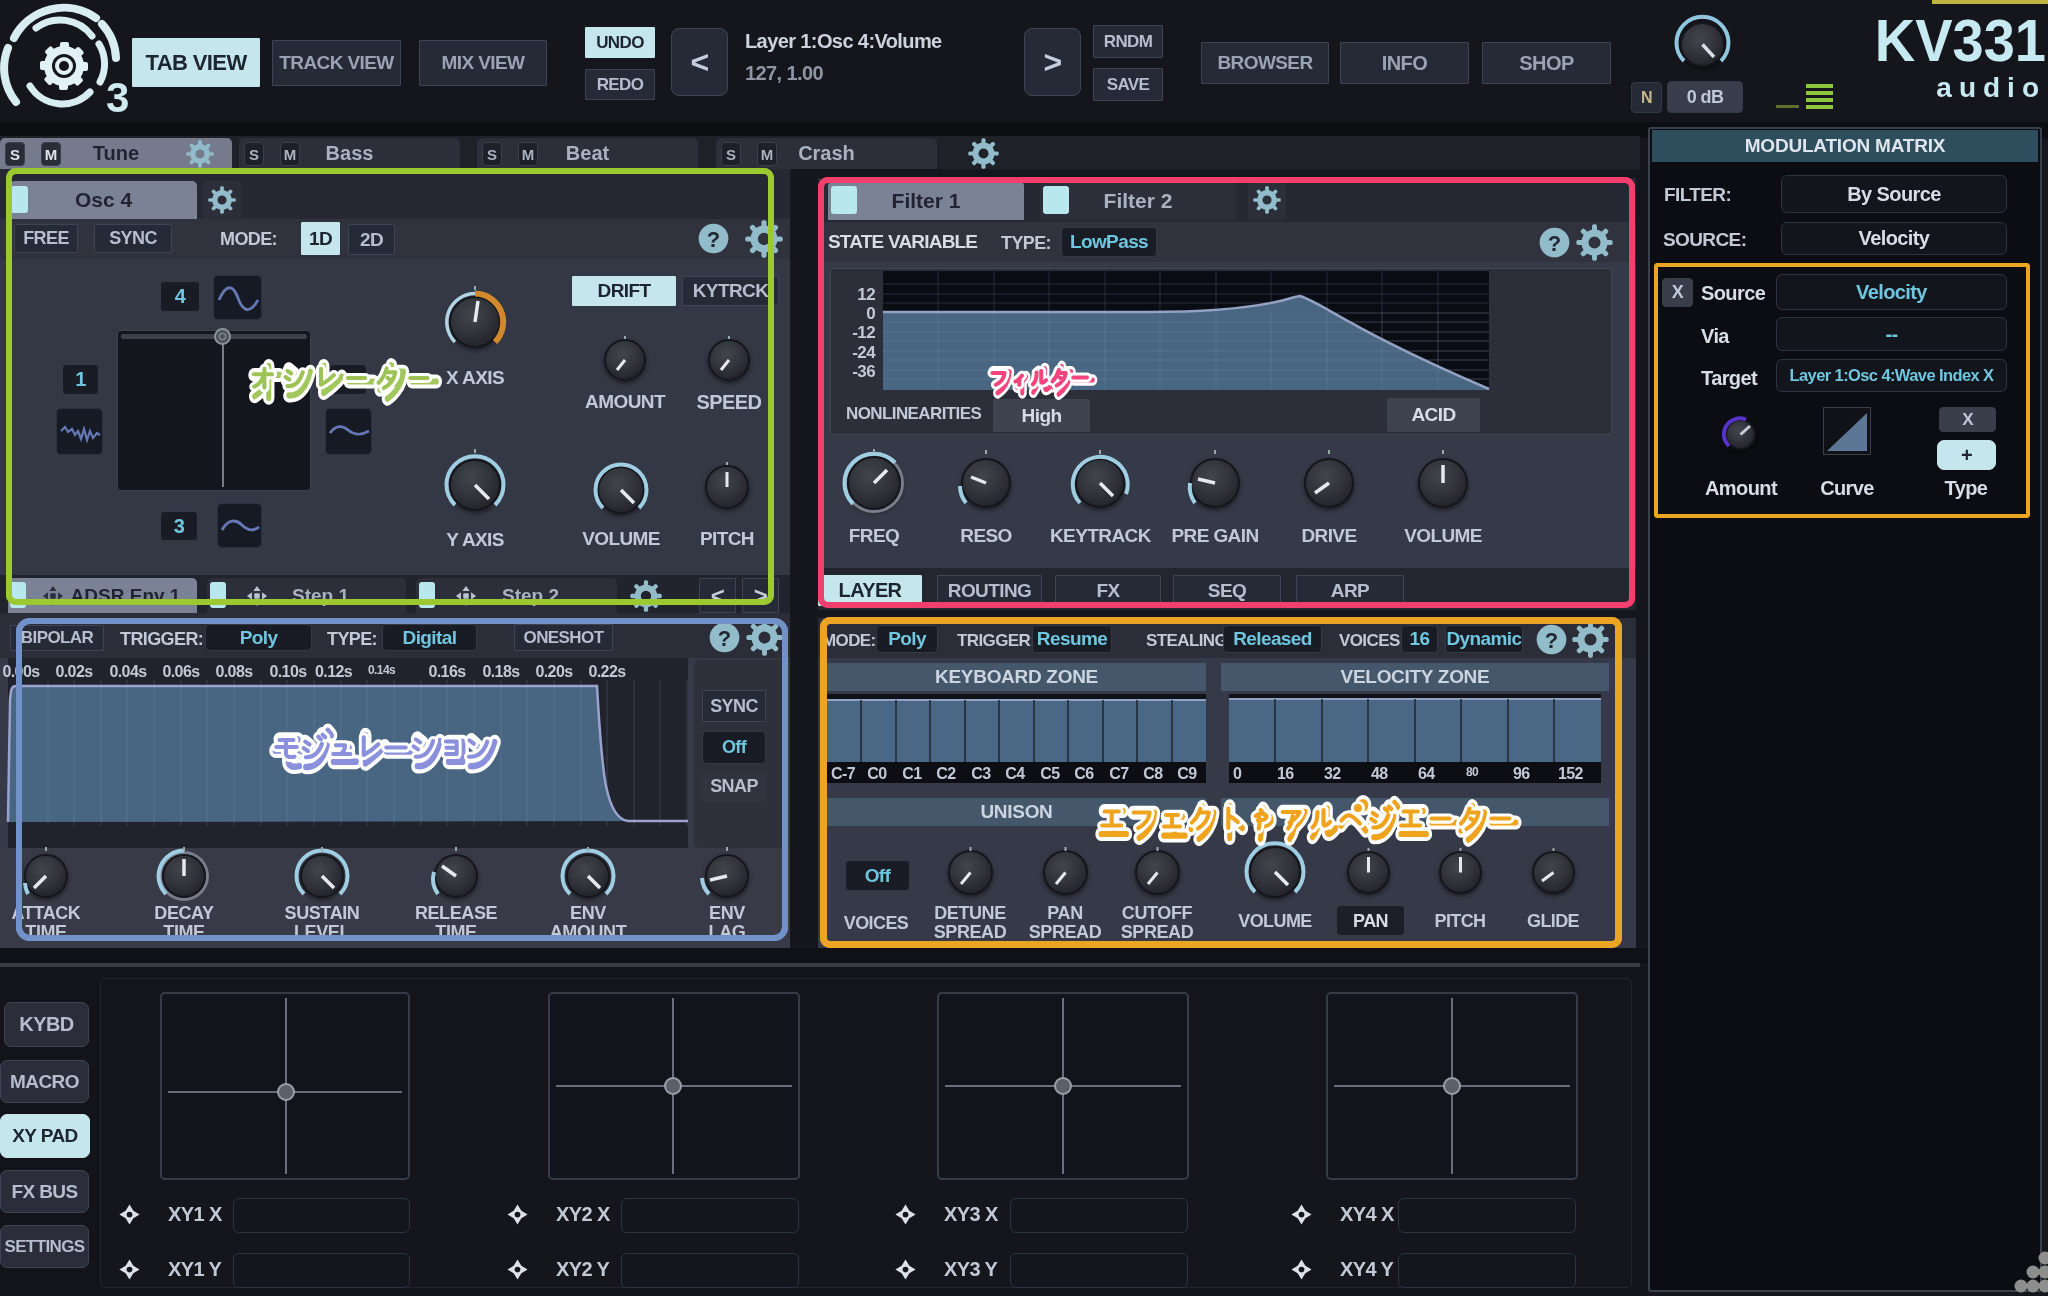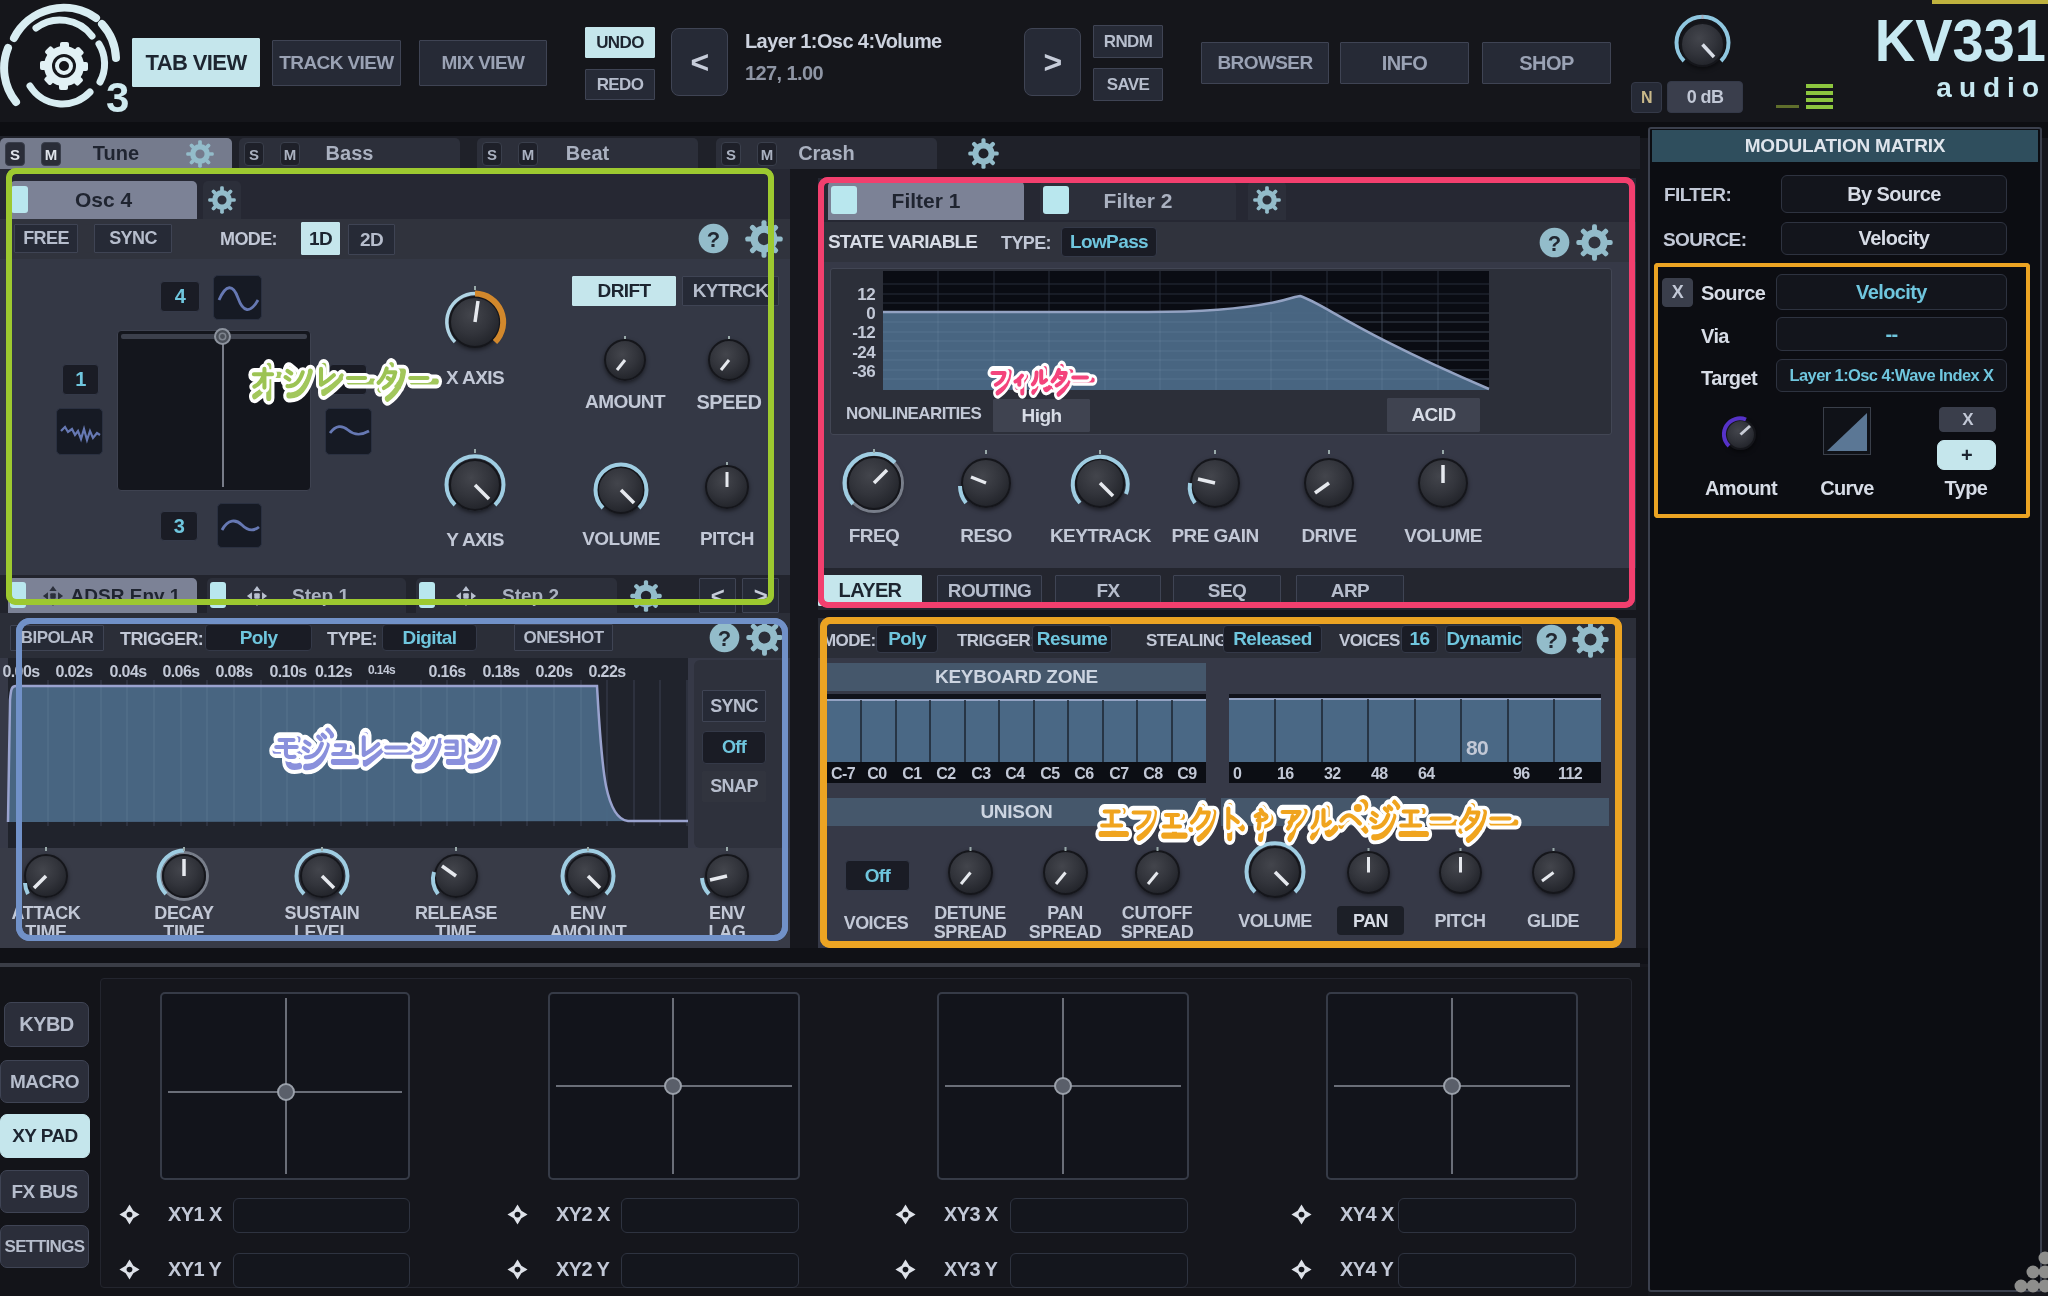--- a/index.html
+++ b/index.html
@@ -533,20 +533,21 @@
 <div class="box" style="left:1445px;top:625px;width:78px;height:28px;font-size:19px">
       <span class="cy">Dynamic</span>
     </div>
 <svg style="left:1536px;top:624px;color:#93bcca" width="31" height="31">
       <use href="#quest" width="31" height="31"></use>
     </svg>
 <svg style="left:1572px;top:621px;color:#93bcca" width="37" height="37">
       <use href="#gear" width="37" height="37"></use>
     </svg>
 <div class="zhdr" style="left:827px;top:663px;width:379px;height:28px;font-size:19px">KEYBOARD ZONE</div>
+<div class="zhdr" style="left:1221px;top:663px;width:388px;height:28px;font-size:19px">VELOCITY ZONE</div>
 <div class="abs" style="left:827px;top:694px;width:379px;height:68px;background:#10121a"></div>
 <svg style="left:827px;top:694px" width="379" height="68" viewBox="0 0 379 68">
  <rect x="0" y="6" width="379" height="62" fill="#4a6885"></rect>
  <line x1="0" y1="6" x2="379" y2="6" stroke="#93a2c2" stroke-width="2"></line>
  <g stroke="#1c2531" stroke-width="1.5">
         <line x1="34" y1="6" x2="34" y2="68"></line>
         <line x1="69" y1="6" x2="69" y2="68"></line>
         <line x1="103" y1="6" x2="103" y2="68"></line>
         <line x1="138" y1="6" x2="138" y2="68"></line>
         <line x1="172" y1="6" x2="172" y2="68"></line>
@@ -582,23 +583,23 @@
         <line x1="279" y1="5" x2="279" y2="68"></line>
         <line x1="325" y1="5" x2="325" y2="68"></line>
       </g>
 </svg>
 <div class="abs" style="left:1229px;top:762px;width:372px;height:21px;background:#0c0e14"></div>
 <div class="lbl" style="left:1233px;top:765px;font-size:16px">0</div>
 <div class="lbl" style="left:1277px;top:765px;font-size:16px">16</div>
 <div class="lbl" style="left:1324px;top:765px;font-size:16px">32</div>
 <div class="lbl" style="left:1371px;top:765px;font-size:16px">48</div>
 <div class="lbl" style="left:1418px;top:765px;font-size:16px">64</div>
-<div class="lbl" style="left:1466px;top:736px;font-size:21px">80</div>
+<div class="lbl" style="left:1466px;top:765px;font-size:12px">80</div>
 <div class="lbl" style="left:1513px;top:765px;font-size:16px">96</div>
-<div class="lbl" style="left:1558px;top:765px;font-size:16px">112</div>
+<div class="lbl" style="left:1558px;top:765px;font-size:16px">152</div>
 <div class="zhdr" style="left:827px;top:798px;width:379px;height:28px;font-size:19px">UNISON</div>
 <div class="zhdr" style="left:1221px;top:798px;width:388px;height:28px;font-size:19px"></div>
 <div class="box" style="left:845px;top:860px;width:65px;height:31px;font-size:19px">
       <span class="cy">Off</span>
     </div>
 <div class="lbl" style="left:826px;top:913px;width:100px;text-align:center;font-size:18px">VOICES</div>
 <div class="knob" style="left:948px;top:850px;width:45px;height:45px"></div>
 <svg style="left:948px;top:850px" width="45" height="45" viewBox="0 0 45 45">
  <line x1="22.5" y1="22.5" x2="13" y2="34" stroke="#e6e9ee" stroke-width="3"></line>
       <line x1="22.5" y1="-3" x2="22.5" y2="1" stroke="#9aa" stroke-width="2"></line>

